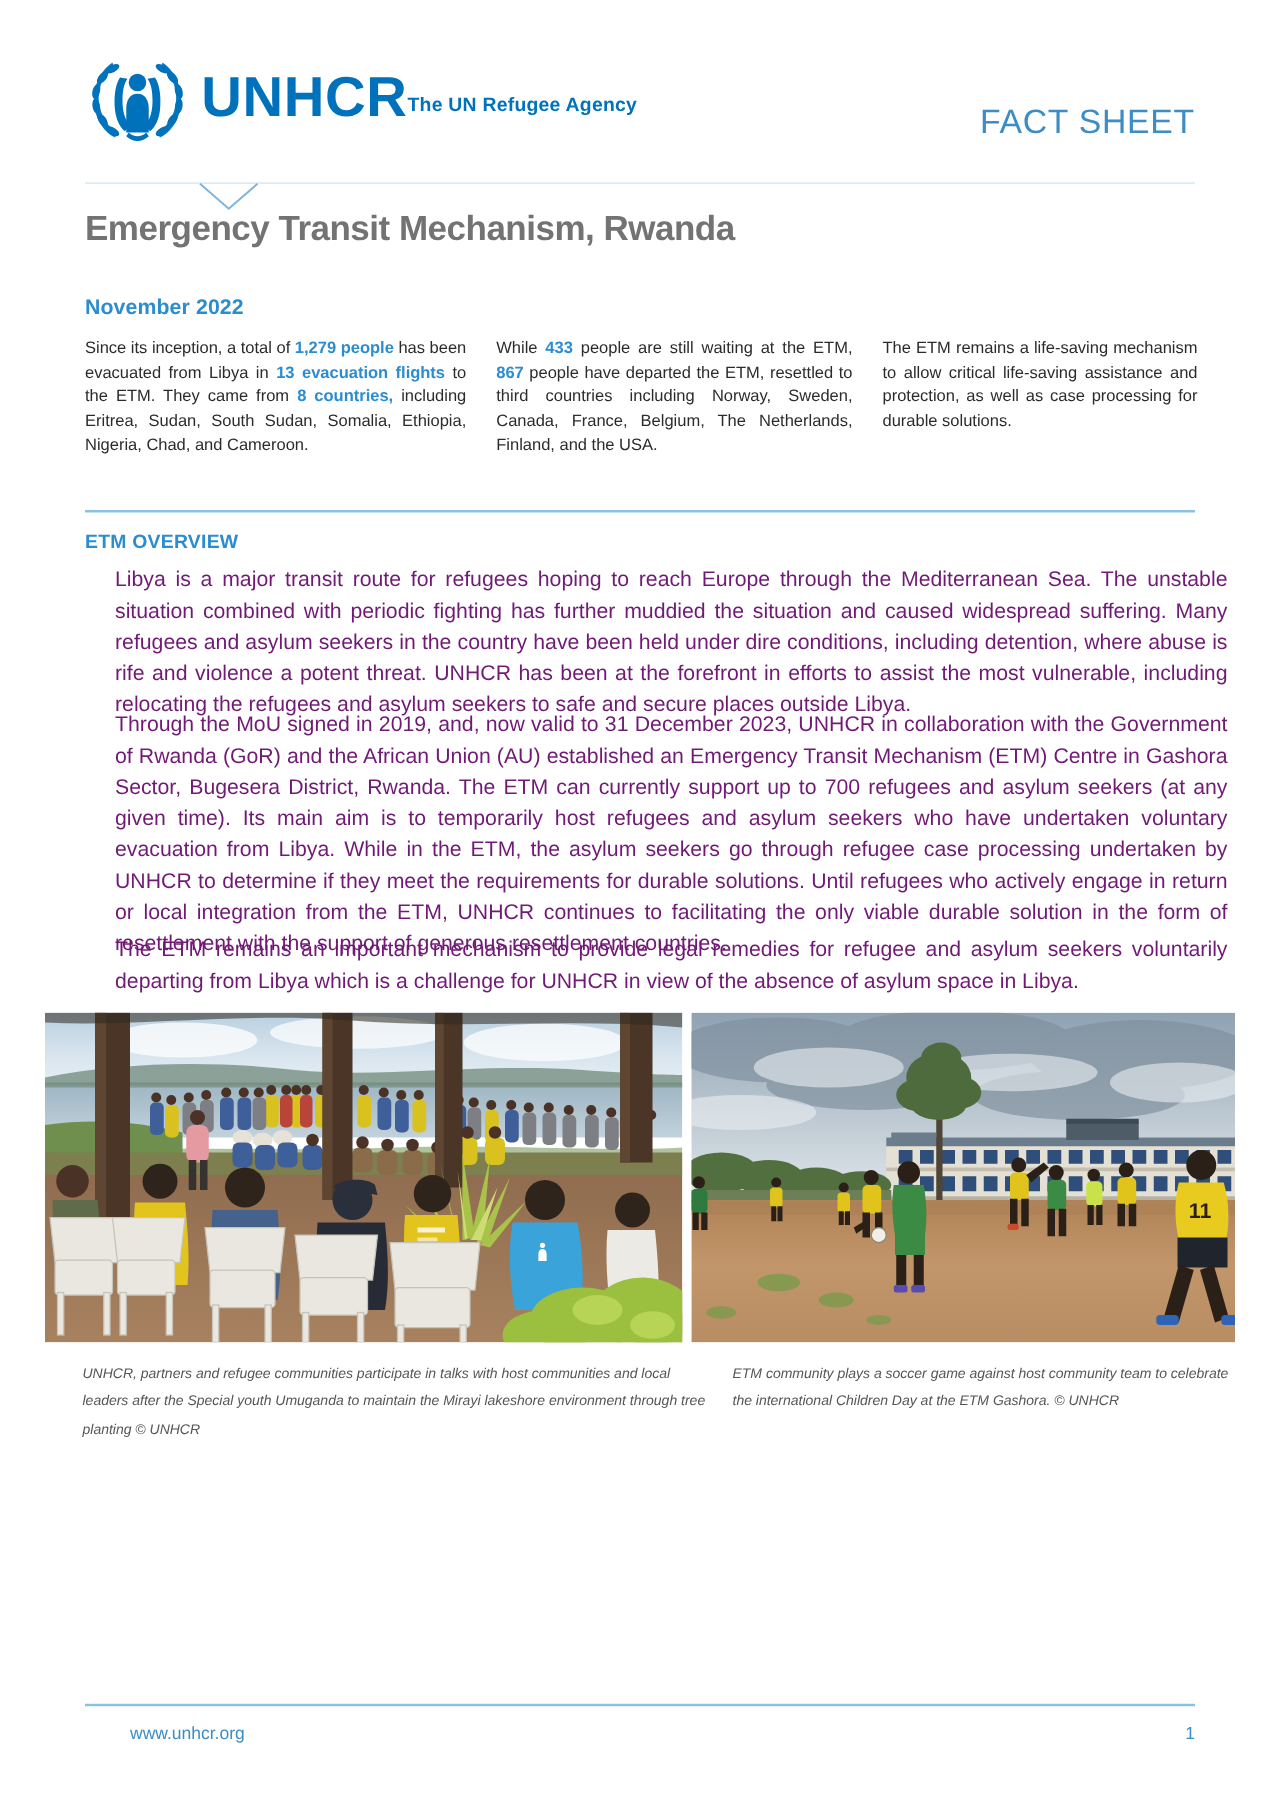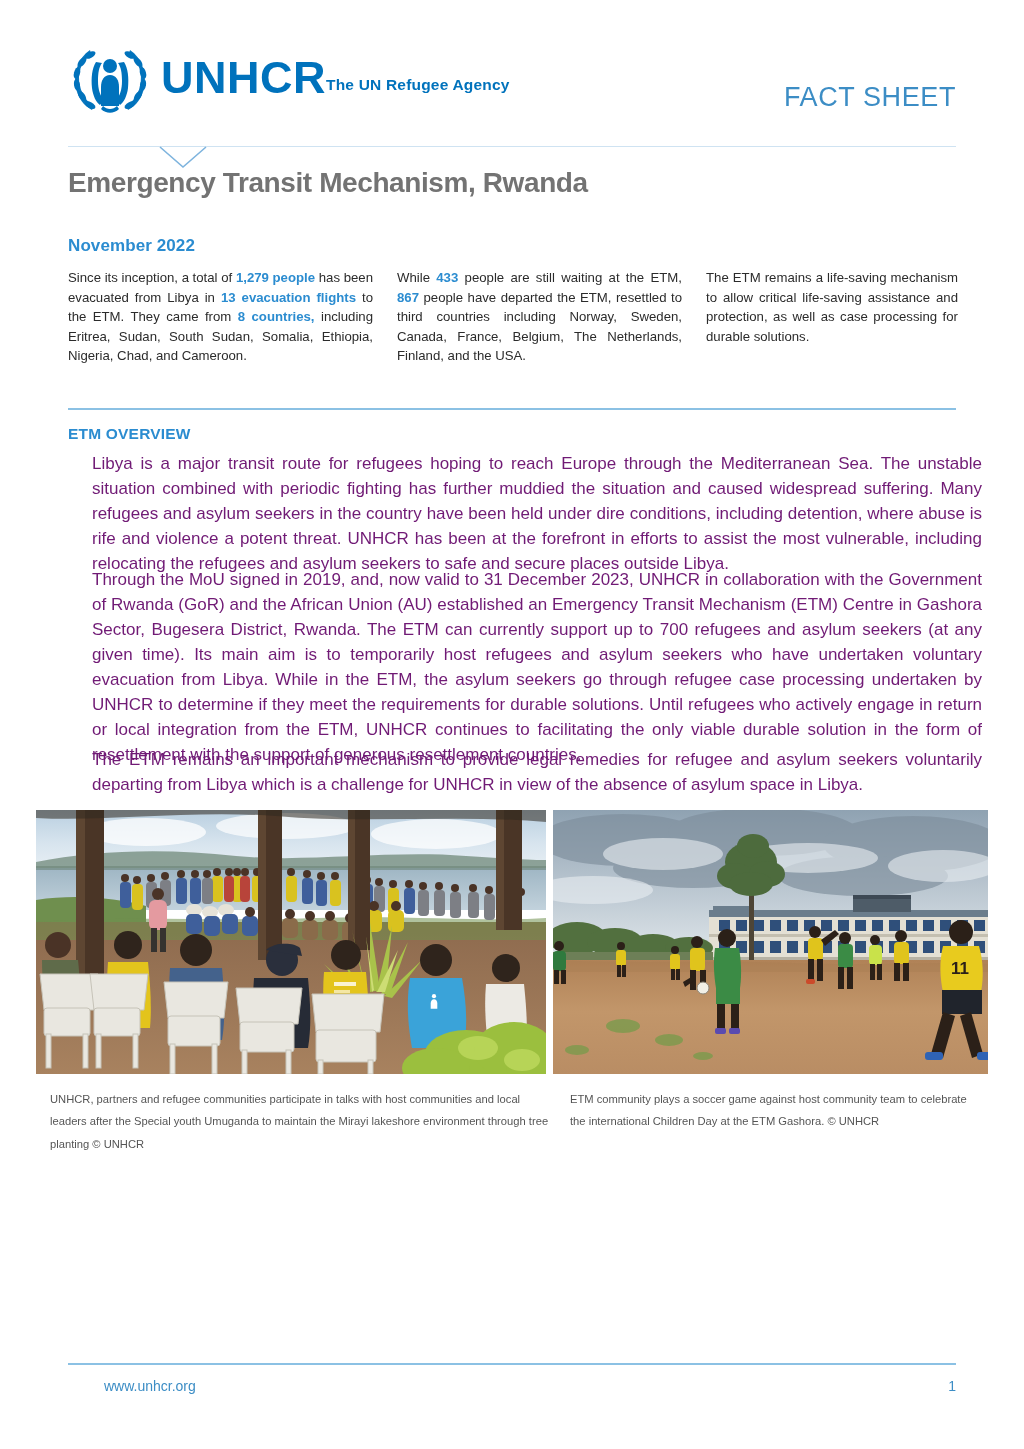--- a/index.html
+++ b/index.html
@@ -209,23 +209,25 @@
   }
 
   .photo-left  { left: 0;    width: 510px; height: 264px; }
   .photo-right { left: 517px; width: 435px; height: 264px; }
 
   .photo svg { display: block; width: 100%; height: 100%; }
 
   
   .caption {
     position: absolute;
+    font-style: italic;
     font-size: 11.2px;
     line-height: 2.0;
     color: #555555;
+    margin-left: 16px;
   }
 
   .caption-left  { left: 50px;  top: 1088px; width: 505px; }
   .caption-right { left: 570px; top: 1088px; width: 415px; }
 
   
   .footer-rule {
     position: absolute;
     left: 68px;
     top: 1363px;

